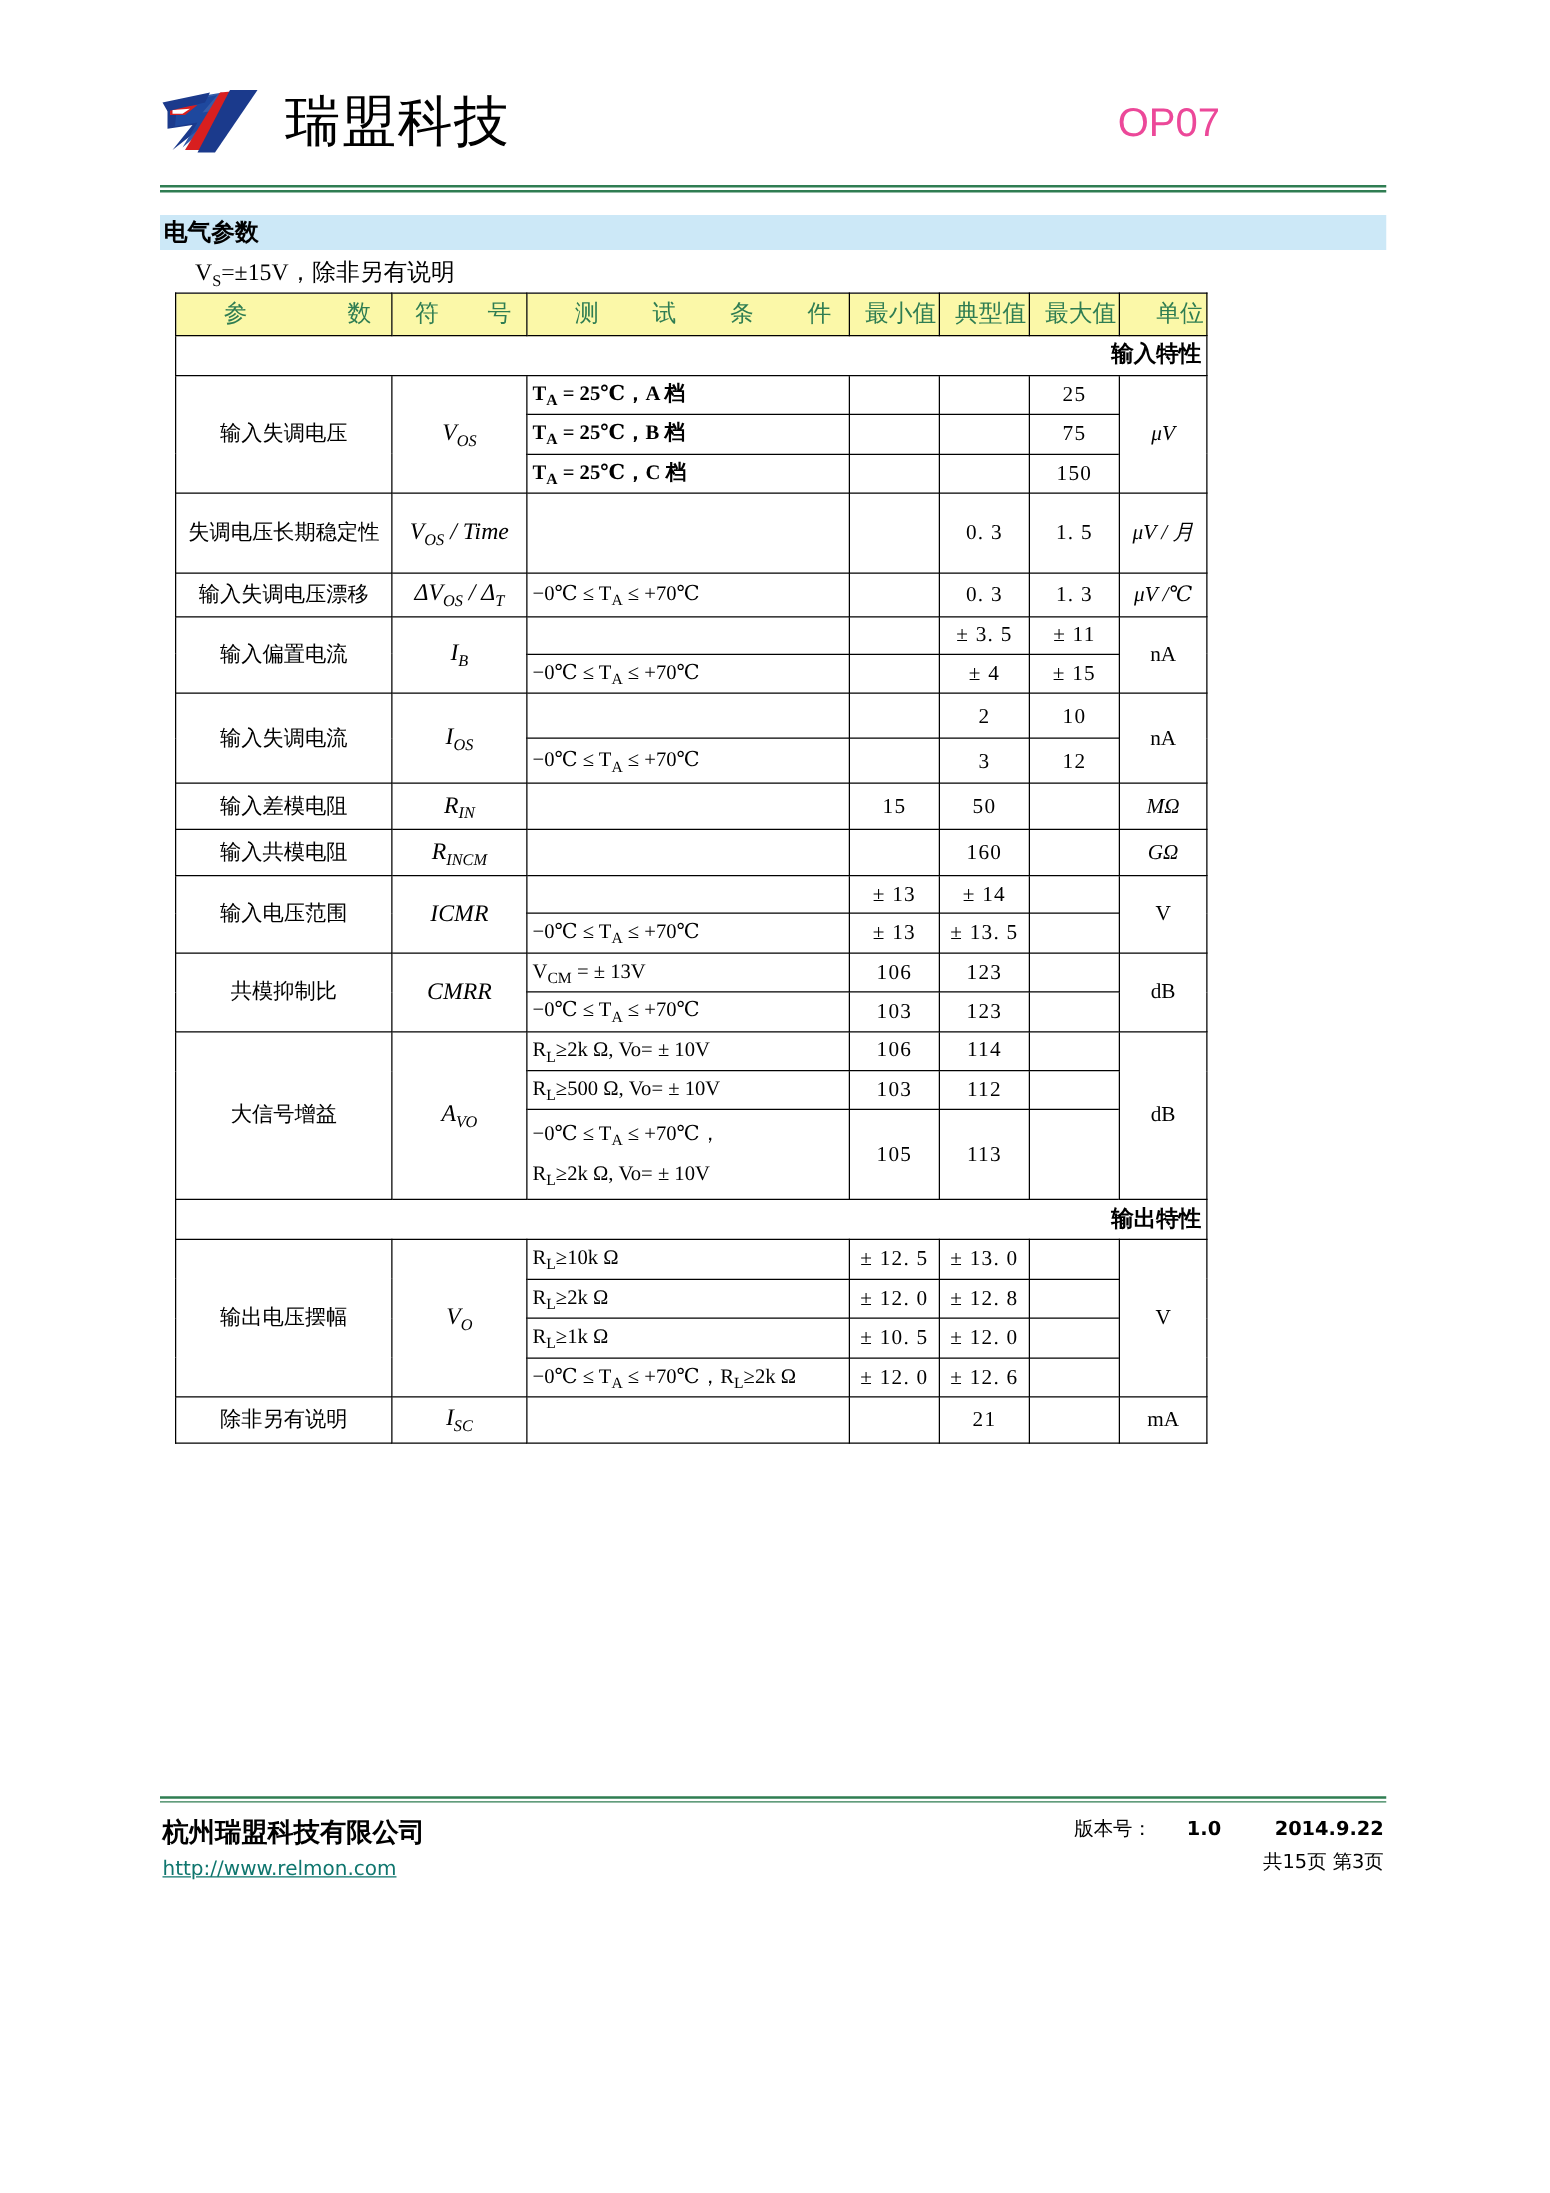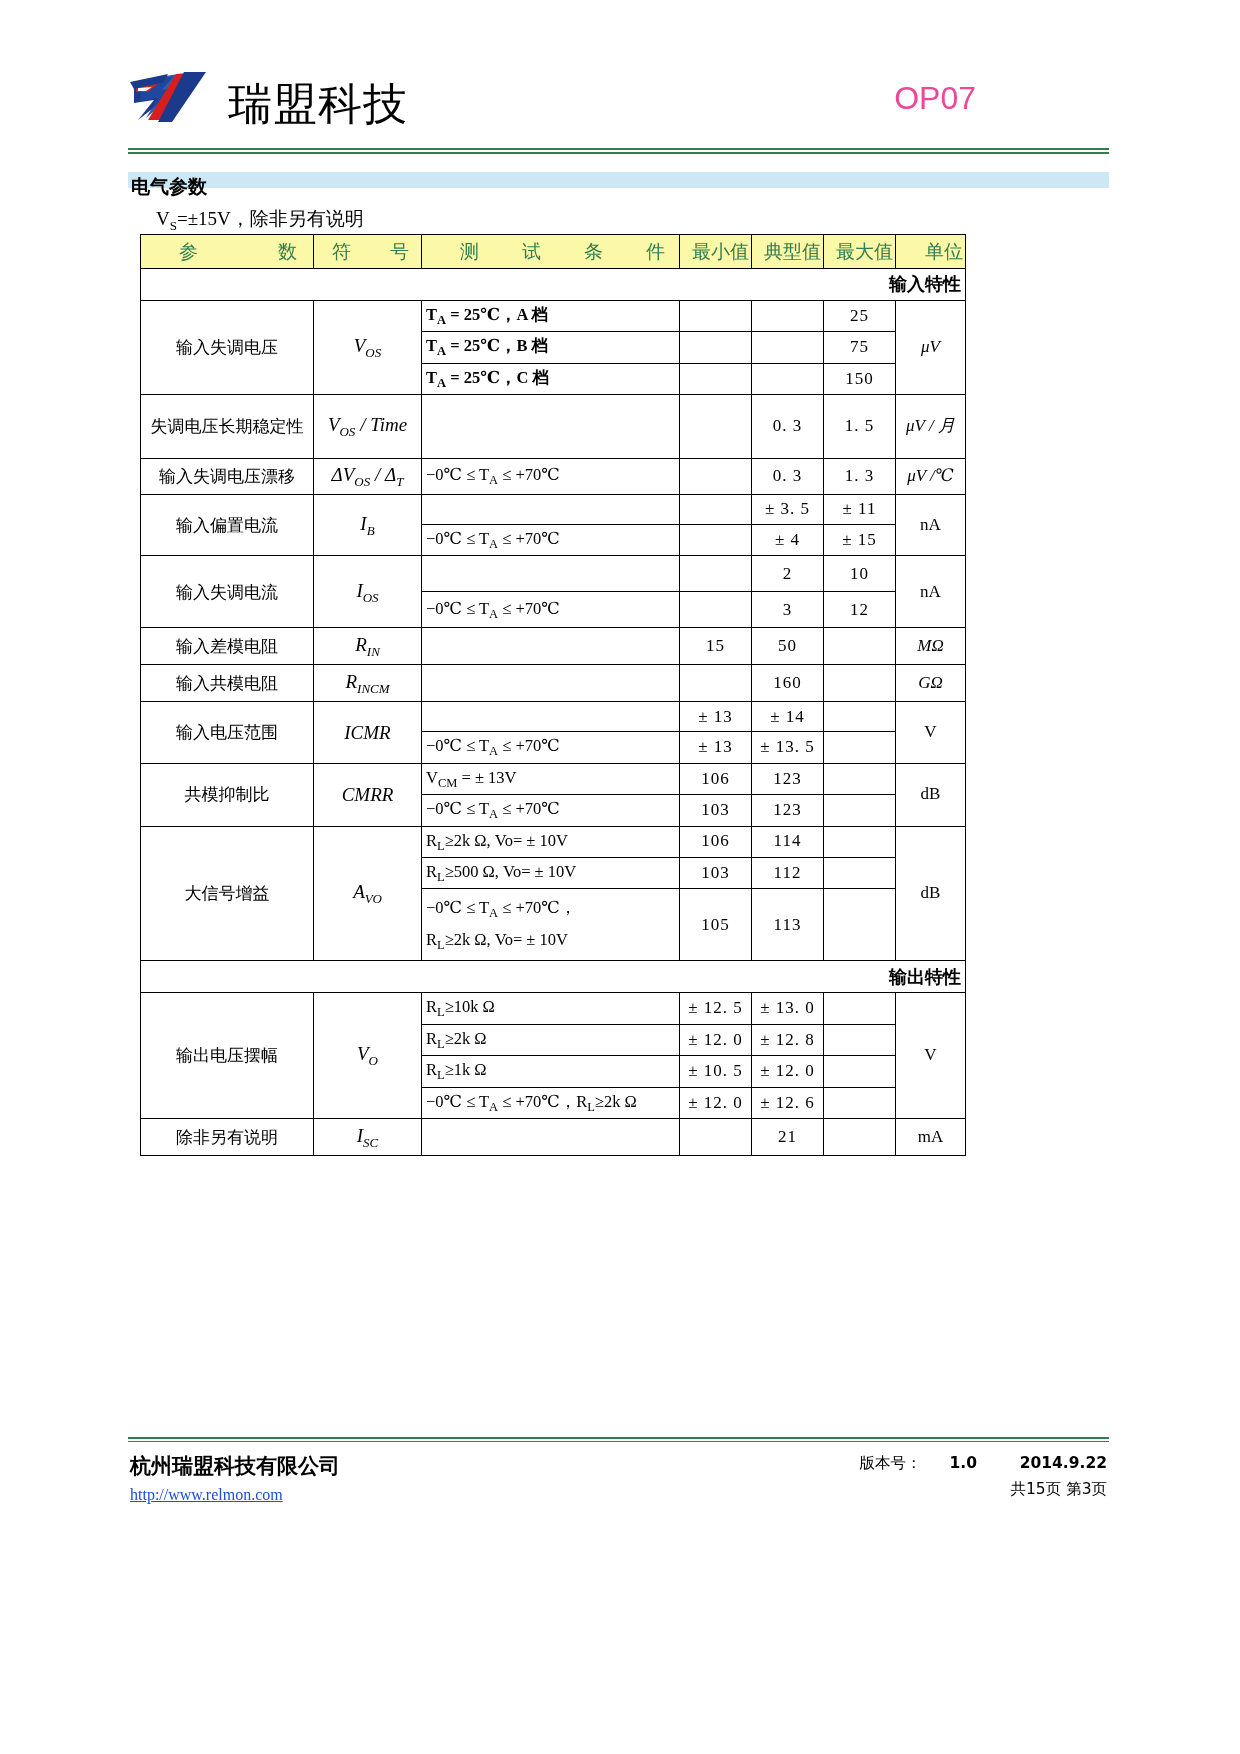--- a/index.html
+++ b/index.html
@@ -28,21 +28,21 @@
     position: absolute;
     left: 128px;
     top: 62px;
     width: 848px;
     height: 86px;
   }
   .logo-wrap {
     position: absolute;
     left: 0; top: 8px;
     display: flex;
-    align-items: flex-end;
+    align-items: center;
   }
   .logo-mark {
     width: 92px;
     height: 56px;
     position: relative;
     flex: 0 0 auto;
   }
   .logo-cn {
     font-family: "DejaVu Sans", sans-serif;
     font-size: 44px;
@@ -72,21 +72,21 @@
     border-bottom: 2px solid #2f7d52;
     box-sizing: border-box;
   }
 
   
   .section-bar {
     position: absolute;
     left: 128px;
     top: 172px;
     width: 981px;
-    height: 16px;
+    height: 28px;
     background: #cce8f7;
     font-family: "DejaVu Sans", sans-serif;
     font-size: 19px;
     font-weight: bold;
     line-height: 28px;
     padding-left: 3px;
     box-sizing: border-box;
   }
   .subtitle {
     position: absolute;
@@ -206,25 +206,24 @@
     left: 2px; top: 2px;
   }
   .f-company {
     font-size: 21px;
     font-weight: bold;
     color: #000;
     line-height: 1.55;
   }
   .f-url {
     font-size: 16px;
-    color: #1d4ed8;
+    color: #0f766e;
     text-decoration: underline;
     line-height: 1.55;
     display: block;
-    font-family: Liberation Serif, serif;
   }
   .f-right {
     position: absolute;
     right: 2px;
     top: 2px;
     text-align: right;
     font-size: 15.5px;
     line-height: 1.7;
   }
   .f-right .ver { font-weight: bold; margin-left: 28px; }

